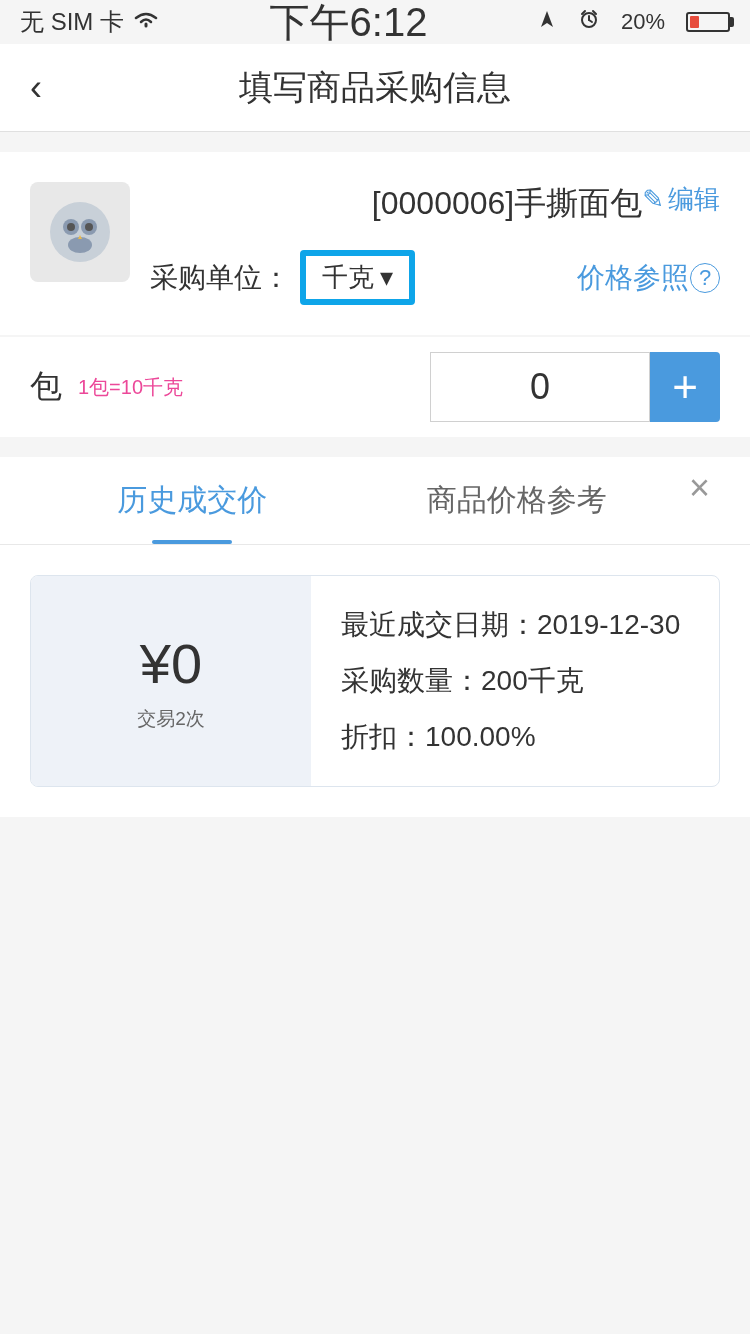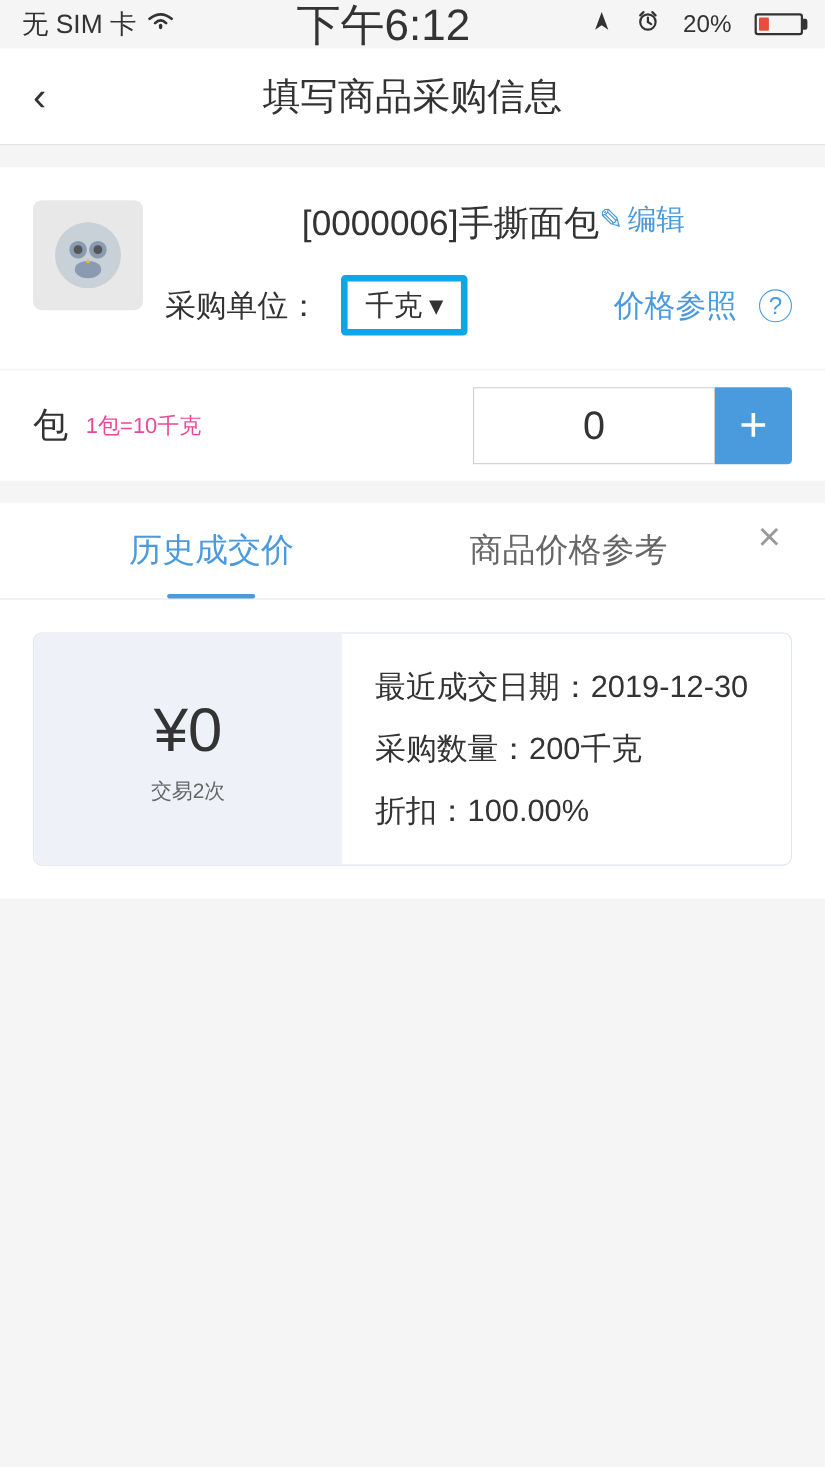--- a/index.html
+++ b/index.html
@@ -78,21 +78,21 @@
       width: 100px; height: 100px;
       background: #e8e8e8;
       border-radius: 8px;
       display: flex; align-items: center; justify-content: center;
       flex-shrink: 0;
       color: #999; font-size: 40px;
     }
     .product-info { flex: 1; }
     .product-header {
       display: flex;
-      justify-content: center;
+      justify-content: flex-end;
       align-items: flex-start;
       margin-bottom: 24px;
       margin-left: 27px;
     }
     .product-name {
       font-size: 32px;
       color: #333;
       font-weight: 500;
     }
     .edit-btn {
@@ -112,21 +112,21 @@
       padding: 4px 16px;
       font-size: 26px;
       color: #333;
       background: #fff;
       display: flex; align-items: center; gap: 6px;
       cursor: pointer;
     }
     .price-ref {
       font-size: 28px;
       color: #4a9ade;
-      display: flex; align-items: center; gap: 20px;
+      display: flex; align-items: center; gap: 1px;
       cursor: pointer;
     }
 
     
     .quantity-section {
       background: #fff;
       margin-top: 2px;
       padding: 0 30px;
       height: 100px;
       display: flex;
@@ -316,21 +316,21 @@
   </div>
   <div class="product-info">
     <div class="product-header">
       <span class="product-name">[0000006]手撕面包</span>
       <div class="edit-btn">
         <span>✎</span>
         <span>编辑</span>
       </div>
     </div>
     <div class="purchase-row">
-      <div style="display:flex; align-items:center; gap:20px;">
+      <div style="display:flex; align-items:center; gap:10px;">
         <span>采购单位：</span>
         <div class="unit-select">
           <span>千克</span>
           <span>▾</span>
         </div>
       </div>
       <div class="price-ref">
         <span>价格参照</span>
         <span style="width:30px;height:30px;border:1.5px solid #4a9ade;border-radius:50%;display:inline-flex;align-items:center;justify-content:center;font-size:22px;">?</span>
       </div>

